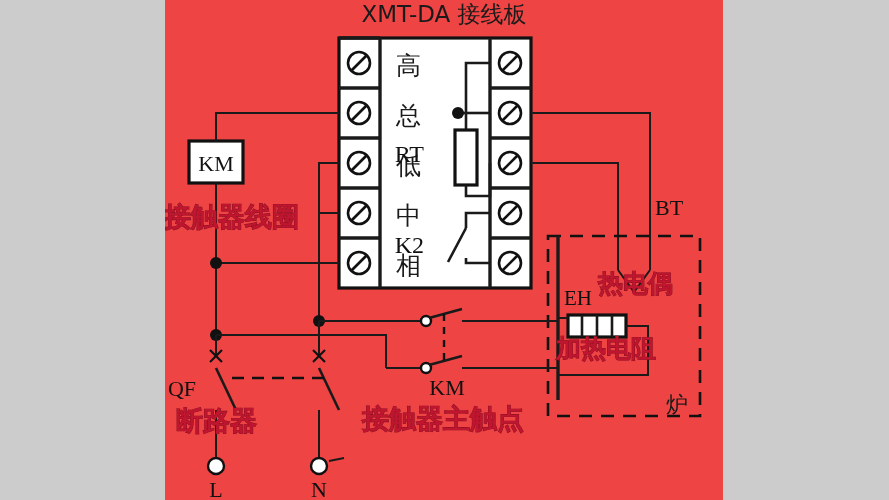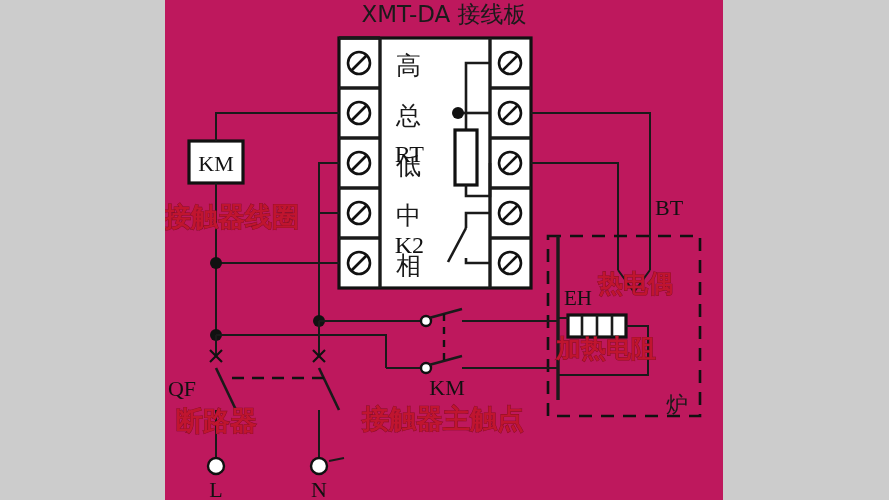--- a/index.html
+++ b/index.html
@@ -4,21 +4,21 @@
 <style>
   html, body {
     margin: 0;
     padding: 0;
     background: #ffffff;
   }
   #root {
     position: relative;
     width: 889px;
     height: 500px;
-    background: #be185d;
+    background: #ef4444;
     overflow: hidden;
     font-family: "Liberation Serif", "DejaVu Serif", serif;
   }
   .letterbox {
     position: absolute;
     top: 0;
     height: 500px;
     background: #cccccc;
     z-index: 30;
   }

